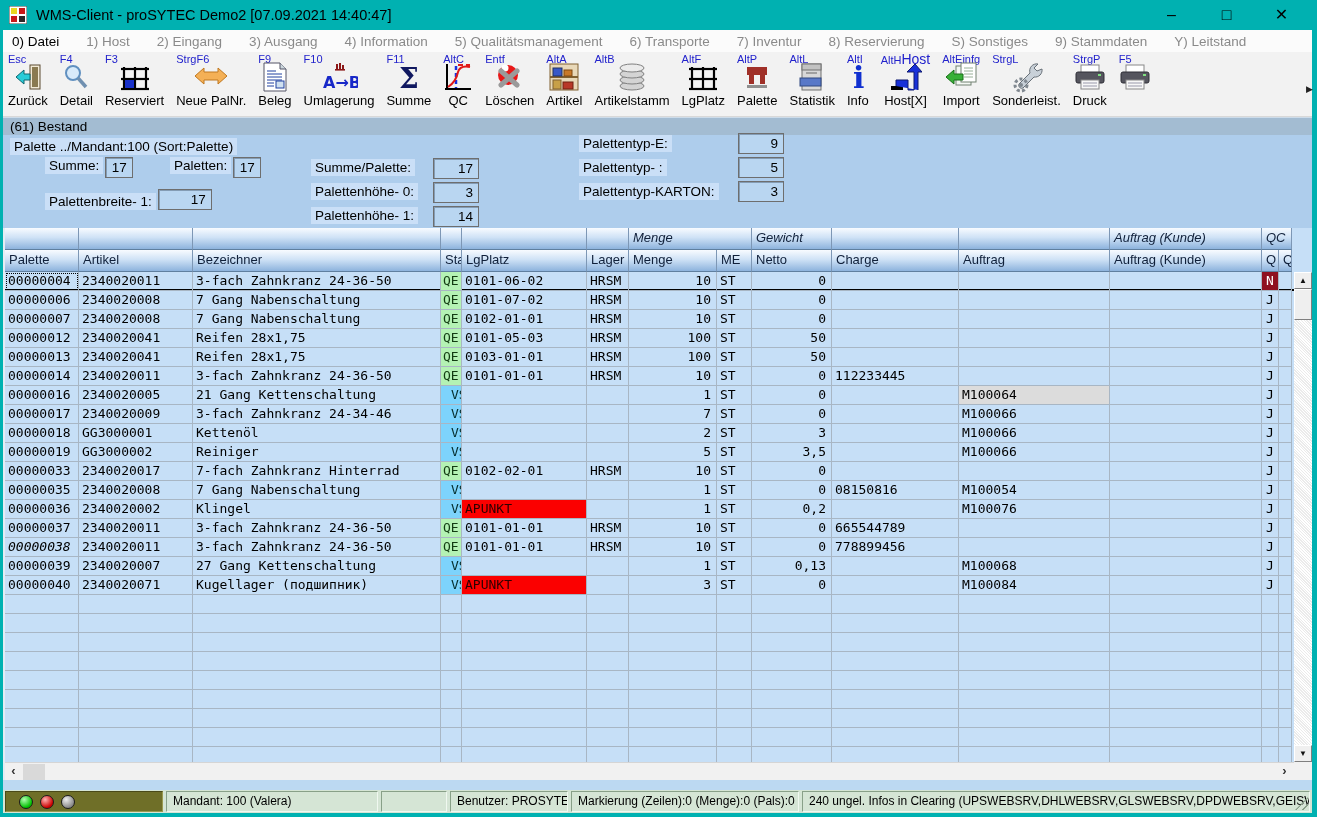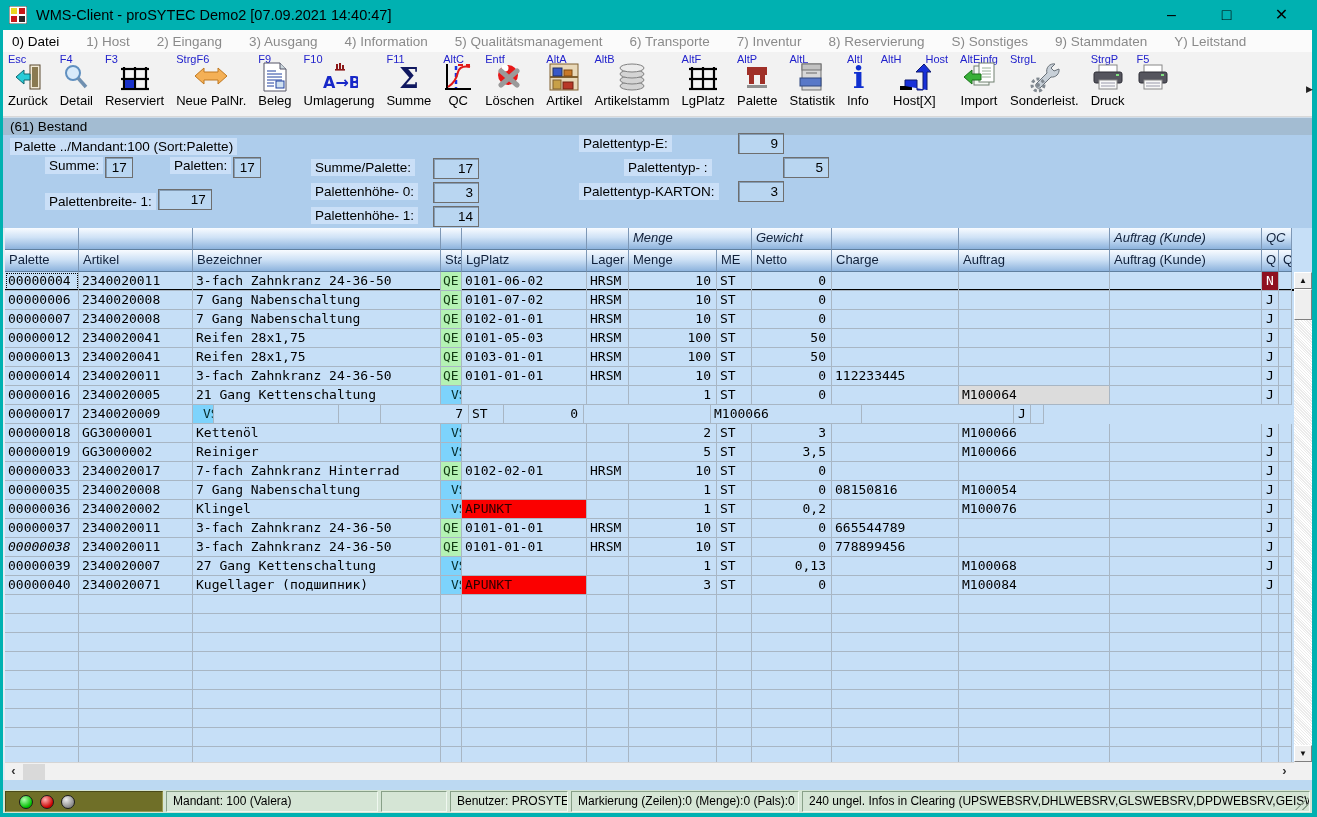--- a/index.html
+++ b/index.html
@@ -16,21 +16,21 @@
   .menubar{position:absolute;left:3px;top:30px;width:1309px;height:22px;background:#fbfbfb;
            display:flex;align-items:center;padding-left:9px;font-size:13.5px;gap:27px;white-space:nowrap;}
   .menu-item{color:#8a8a8a;}
   .menu-item.active{color:#000;}
   
   .toolbar{position:absolute;left:3px;top:52px;width:1309px;height:65px;background:#f2f2f2;
            display:flex;align-items:flex-start;overflow:hidden;border-bottom:1px solid #d8d8d8;}
   .tool-btn{position:relative;flex:0 0 auto;height:65px;padding:1px 7px 0 5px;display:flex;
             flex-direction:column;align-items:center;}
   .tb-shortcut{align-self:flex-start;color:#2222cc;font-size:11px;height:12px;line-height:12px;white-space:nowrap;}
-  .tb-shortcut .small{font-size:11px;padding-left:24px;}
+  .tb-shortcut .small{font-size:14px;}
   .tb-icon{height:32px;display:flex;align-items:center;margin-top:-4px;}
   .tb-caption{font-size:13px;margin-top:0px;white-space:nowrap;}
   .toolbar-overflow{position:absolute;right:1px;top:32px;font-size:9px;color:#222;}
   
   .section-bar{position:absolute;left:3px;top:117px;width:1309px;height:18px;background:#a3bcd2;
                font-size:13.5px;line-height:18px;padding-left:7px;border-top:1px solid #cddcea;}
   
   .summary{position:absolute;left:3px;top:135px;width:1309px;height:93px;background:#aecdec;font-size:13.5px;}
   .field{position:absolute;display:flex;align-items:flex-start;}
   .chip{background:#cadff7;padding:1px 4px;white-space:nowrap;}
@@ -424,21 +424,21 @@
       <span class="sbox" style="width:46px;position:absolute;left:120px;top:-1px;">3</span>
     </div>
     <div class="field" style="left:308px;top:72px;">
       <span class="chip">Palettenhöhe- 1:</span>
       <span class="sbox" style="width:46px;position:absolute;left:120px;top:-1px;">14</span>
     </div>
     <div class="field" style="left:576px;top:0px;">
       <span class="chip">Palettentyp-E:</span>
       <span class="sbox" style="width:46px;position:absolute;left:157px;top:-2px;">9</span>
     </div>
-    <div class="field" style="left:576px;top:24px;margin-left:45px;">
+    <div class="field" style="left:576px;top:24px;">
       <span class="chip">Palettentyp- :</span>
       <span class="sbox" style="width:46px;position:absolute;left:157px;top:-2px;">5</span>
     </div>
     <div class="field" style="left:576px;top:48px;">
       <span class="chip">Palettentyp-KARTON:</span>
       <span class="sbox" style="width:46px;position:absolute;left:157px;top:-2px;">3</span>
     </div>
   </div>
 
   <div class="grid-area">
@@ -595,20 +595,21 @@
           <div class="dcell num" style="width: 80px;">0</div>
           <div class="dcell" style="width: 127px;"></div>
           <div class="dcell cell-hl" style="width: 151px;">M100064</div>
           <div class="dcell" style="width: 152px;"></div>
           <div class="dcell cell-qj" style="width: 17px;">J</div>
           <div class="dcell" style="width: 13px;"></div>
         </div>
         <div class="drow trow">
           <div class="dcell" style="width: 74px;">00000017</div>
           <div class="dcell" style="width: 114px;">2340020009</div>
+          <div class="dcell" style="width: 248px;">3-fach Zahnkranz 24-34-46</div>
           <div class="dcell" style="width: 21px;">
             <span class="badge-VS">VS</span>
           </div>
           <div class="dcell" style="width: 125px;"></div>
           <div class="dcell" style="width: 42px;"></div>
           <div class="dcell num" style="width: 88px;">7</div>
           <div class="dcell" style="width: 35px;">ST</div>
           <div class="dcell num" style="width: 80px;">0</div>
           <div class="dcell" style="width: 127px;"></div>
           <div class="dcell" style="width: 151px;">M100066</div>

